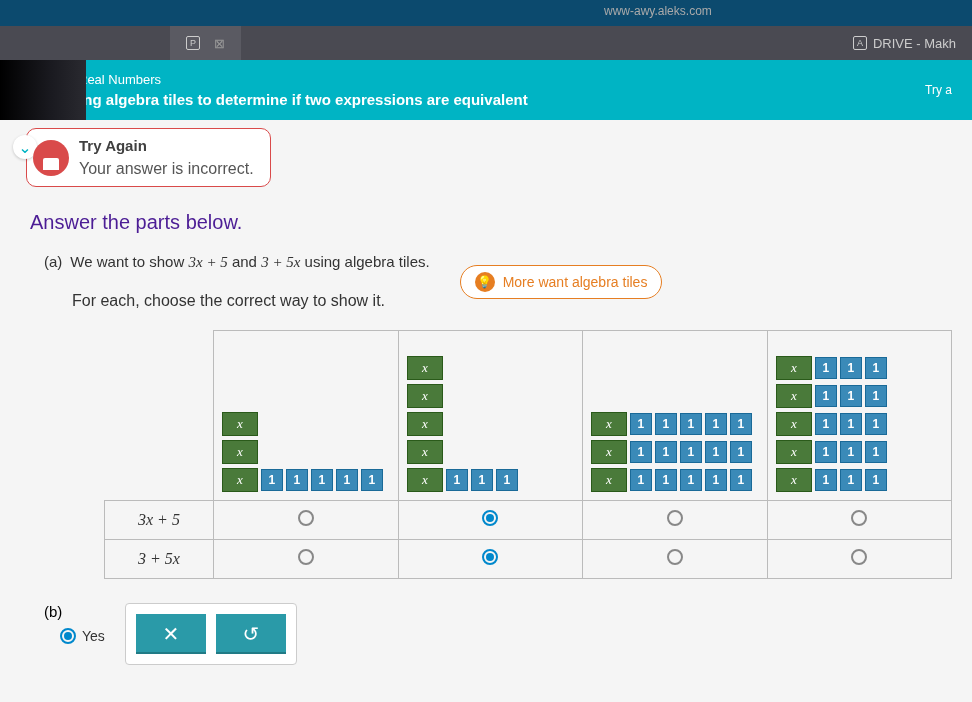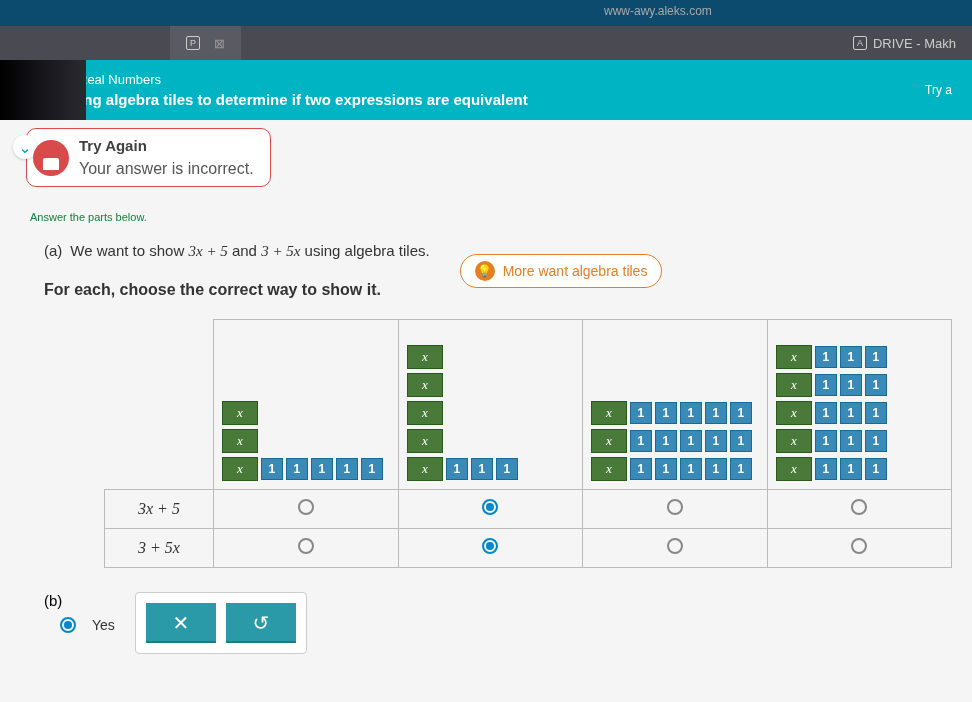--- a/index.html
+++ b/index.html
@@ -20,21 +20,21 @@
 .lesson-title { font-size: 15px; font-weight: bold; margin-top: 4px; }
 .try-another { font-size: 12px; text-align: left; }
 .content { background: #f5f5f5; padding: 0 20px 20px; height: 600px; overflow: hidden; position: relative; }
 .feedback-box { display: inline-flex; align-items: center; border: 1px solid #d94a4a; border-radius: 10px; background: white; margin-top: 8px; margin-left: 6px; position: relative; }
 .feedback-chevron { position: absolute; left: -14px; top: 6px; width: 24px; height: 24px; background: white; border-radius: 50%; display: flex; align-items: center; justify-content: center; color: #00b4c4; font-size: 16px; box-shadow: 0 1px 3px rgba(0,0,0,0.2); }
 .feedback-icon { width: 36px; height: 36px; background: #d94a4a; border-radius: 50%; margin: 6px; display: flex; align-items: center; justify-content: center; position: relative; }
 .feedback-icon::before { content: ""; position: absolute; width: 16px; height: 12px; background: white; border-radius: 2px 2px 0 0; bottom: 6px; }
 .feedback-text { padding: 8px 16px 8px 4px; }
 .feedback-title { color: #404040; font-size: 15px; font-weight: bold; }
 .feedback-msg { color: #555; font-size: 16px; margin-top: 6px; }
-.instruction { margin: 24px 0 16px 10px; color: #15803d; font-size: 11px; }
+.instruction { margin: 24px 0 16px 10px; color: #4c1d95; font-size: 20px; }
 .part { margin-left: 24px; color: #333; }
 .part-label { display: flex; align-items: baseline; gap: 8px; font-size: 15px; }
 .part-text { line-height: 1.6; }
 .math { font-family: 'Times New Roman', serif; font-style: italic; }
 .more-btn { display: inline-flex; align-items: center; gap: 8px; border: 1px solid #e67e22; color: #e67e22; background: white; padding: 6px 14px; border-radius: 18px; font-size: 14px; cursor: pointer; margin-left: 30px; }
 .more-btn .bulb { width: 20px; height: 20px; background: #e67e22; border-radius: 50%; display: flex; align-items: center; justify-content: center; color: white; font-size: 12px; }
 .part-a-row { display: flex; align-items: center; }
 .tile-table { margin-top: 16px; margin-left: 60px; border-collapse: collapse; }
 .tile-table td, .tile-table th { border: 1px solid #bbb; vertical-align: middle; }
 .tile-col { width: 185px; height: 170px; padding: 8px; vertical-align: bottom !important; }
@@ -42,21 +42,21 @@
 .radio-cell { text-align: center; padding: 8px; }
 .radio { width: 16px; height: 16px; border: 2px solid #888; border-radius: 50%; display: inline-block; cursor: pointer; position: relative; }
 .radio.selected { border-color: #0088cc; }
 .radio.selected::after { content: ""; position: absolute; width: 8px; height: 8px; background: #0088cc; border-radius: 50%; top: 2px; left: 2px; }
 .tile-stack { display: flex; flex-direction: column; gap: 4px; align-items: flex-start; }
 .tile-row { display: flex; gap: 3px; align-items: center; }
 .x-tile { width: 36px; height: 24px; background: #4a7a3a; border: 1px solid #2a5a1a; color: white; display: flex; align-items: center; justify-content: center; font-style: italic; font-size: 13px; font-family: 'Times New Roman', serif; }
 .one-tile { width: 22px; height: 22px; background: #3a8ab8; border: 1px solid #1a6a98; color: white; display: flex; align-items: center; justify-content: center; font-size: 12px; font-weight: bold; }
 .part-b { margin-top: 24px; margin-left: 24px; display: flex; align-items: flex-start; gap: 20px; }
 .yn-options { margin-top: 8px; margin-left: 16px; }
-.yn-row { display: flex; align-items: flex-start; gap: 16px; font-size: 14px; color: #333; margin-bottom: 6px; }
+.yn-row { display: flex; align-items: flex-start; gap: 6px; font-size: 14px; color: #333; margin-bottom: 6px; }
 .action-box { border: 1px solid #ccc; background: white; padding: 10px; border-radius: 4px; display: flex; gap: 10px; }
 .action-btn { width: 70px; height: 40px; background: #2a9aa8; color: white; border: none; display: flex; align-items: center; justify-content: center; font-size: 20px; cursor: pointer; box-shadow: inset 0 -2px 0 rgba(0,0,0,0.2); }
 .left-edge { position: absolute; left: 0; top: 0; width: 86px; height: 702px; background: linear-gradient(90deg, #000 0%, #1a1a20 60%, #2a2a30 100%); pointer-events: none; }
 </style>
 </head>
 <body>
 
 <div class="left-edge"></div>
 
 <div class="browser-chrome">
@@ -104,21 +104,21 @@
 
   <div class="part">
     <div class="part-a-row">
       <div class="part-text">
         <div class="part-label">
           <span>(a)</span>
           <span>
             <span>We want to show </span><span class="math">3x + 5</span><span> and </span><span class="math">3 + 5x</span><span> using algebra tiles.</span>
           </span>
         </div>
-        <div style="margin-top:14px;font-weight:bold;">For each, choose the correct way to show it.</div>
+        <div style="margin-left:28px; margin-top:14px;">For each, choose the correct way to show it.</div>
       </div>
       <div class="more-btn">
         <span class="bulb">💡</span>
         <span>More want algebra tiles</span>
       </div>
     </div>
 
     <table class="tile-table">
       <tbody>
           <tr>

